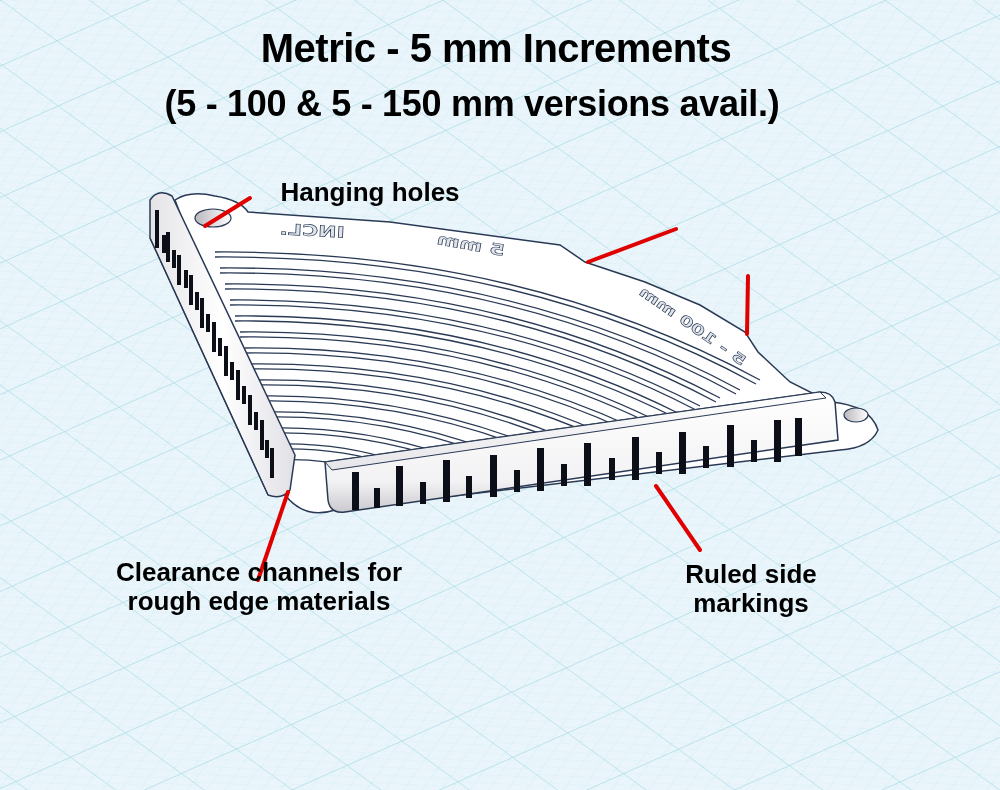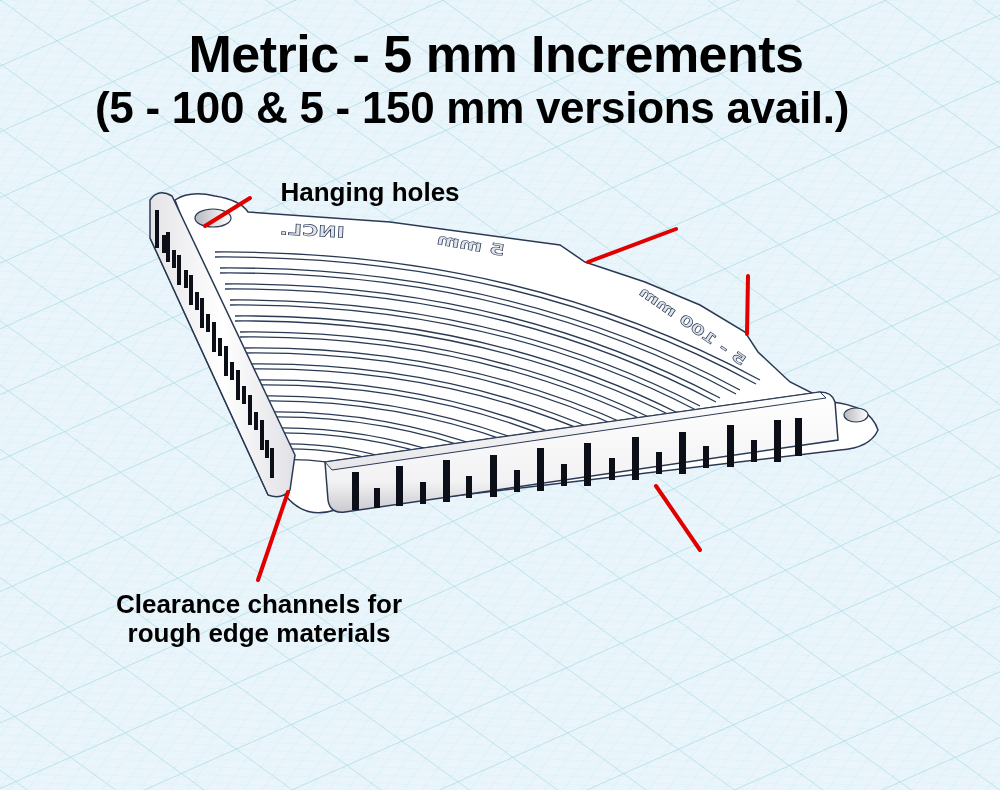--- a/index.html
+++ b/index.html
@@ -6,22 +6,22 @@
   body {
     width: 1000px; height: 790px; overflow: hidden; position: relative;
     font-family: "Liberation Sans", "DejaVu Sans", sans-serif;
     background-color: #e9f5fa;
   }
   .grid-bg { position: absolute; left: 0; top: 0; width: 1000px; height: 790px; }
   .title, .subtitle, .callout {
     position: absolute; font-weight: bold; color: #000; text-align: center;
     line-height: 1.1; margin: 0;
   }
-  .title { left: 0; width: 992px; top: 26px; font-size: 52px; letter-spacing: -0.5px; }
-  .subtitle { left: 0; width: 944px; top: 84px; font-size: 44px; letter-spacing: -0.3px; }
+  .title { left: 0; width: 992px; top: 26px; font-size: 40px; letter-spacing: -0.5px; }
+  .subtitle { left: 0; width: 944px; top: 84px; font-size: 36px; letter-spacing: -0.3px; }
   .callout { font-size: 26px; }
   .callout span { display: block; }
   .art { position: absolute; left: 0; top: 0; width: 1000px; height: 790px; }
 </style>
 </head>
 <body>
 
 <svg class="grid-bg" viewBox="0 0 1000 790" xmlns="http://www.w3.org/2000/svg">
   <defs>
     <pattern id="minor" width="12" height="12" patternUnits="userSpaceOnUse" patternTransform="rotate(-24) skewX(30)">
@@ -171,19 +171,21 @@
 <h1 class="title">Metric - 5 mm Increments</h1>
 <h2 class="subtitle">(5 - 100 &amp; 5 - 150 mm versions avail.)</h2>
 
 <div class="callout" style="left:248px; top:178px; width:244px;">
   <span>Hanging holes</span>
 </div>
 
 <div class="callout" style="left:672px; top:192px; width:286px;">
 </div>
 
-<div class="callout" style="left:66px; top:590px; width:386px;">
+<div class="callout" style="left:66px; top:558px; width:386px;">
   <span>Clearance channels for</span>
   <span>rough edge materials</span>
 </div>
 
 <div class="callout" style="left:636px; top:560px; width:230px;">
+  <span>Ruled side</span>
+  <span>markings</span>
 </div>
 
 </body></html>

